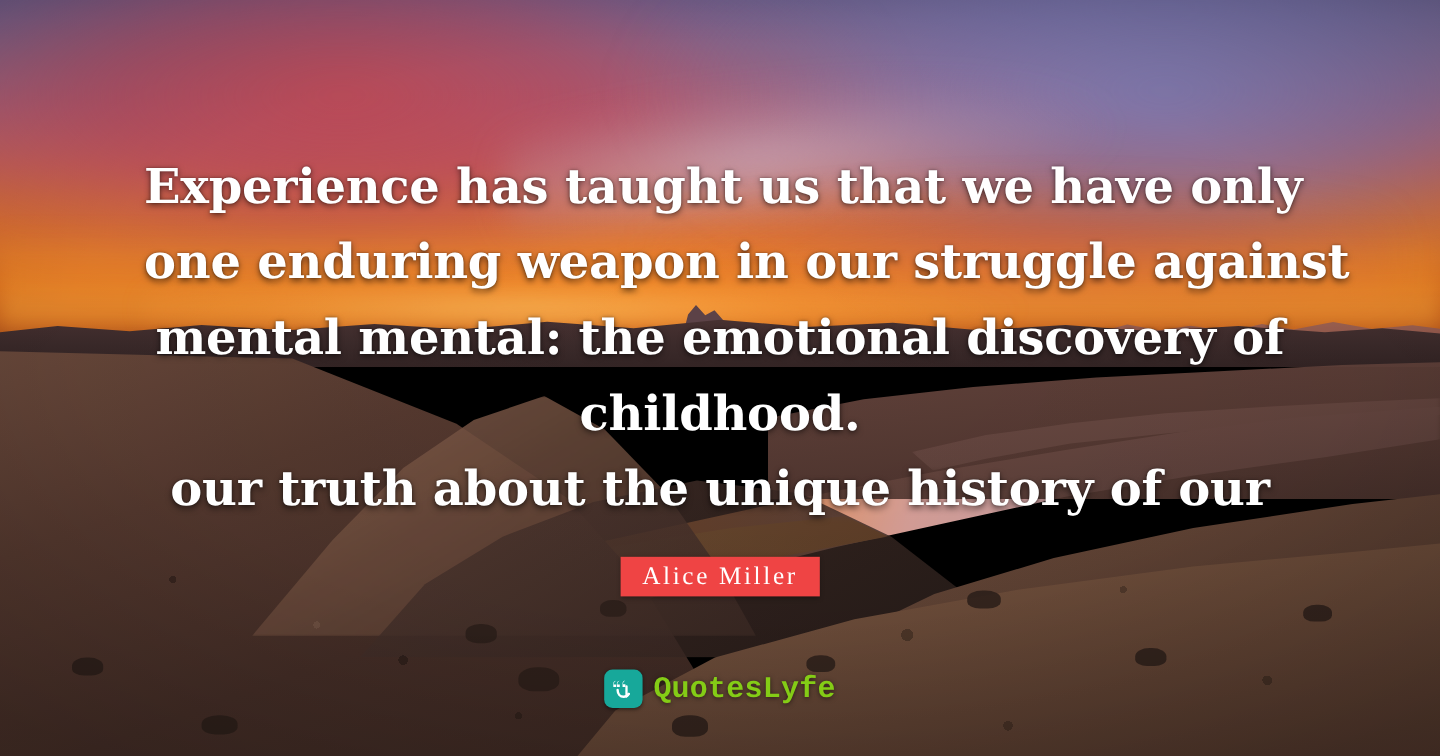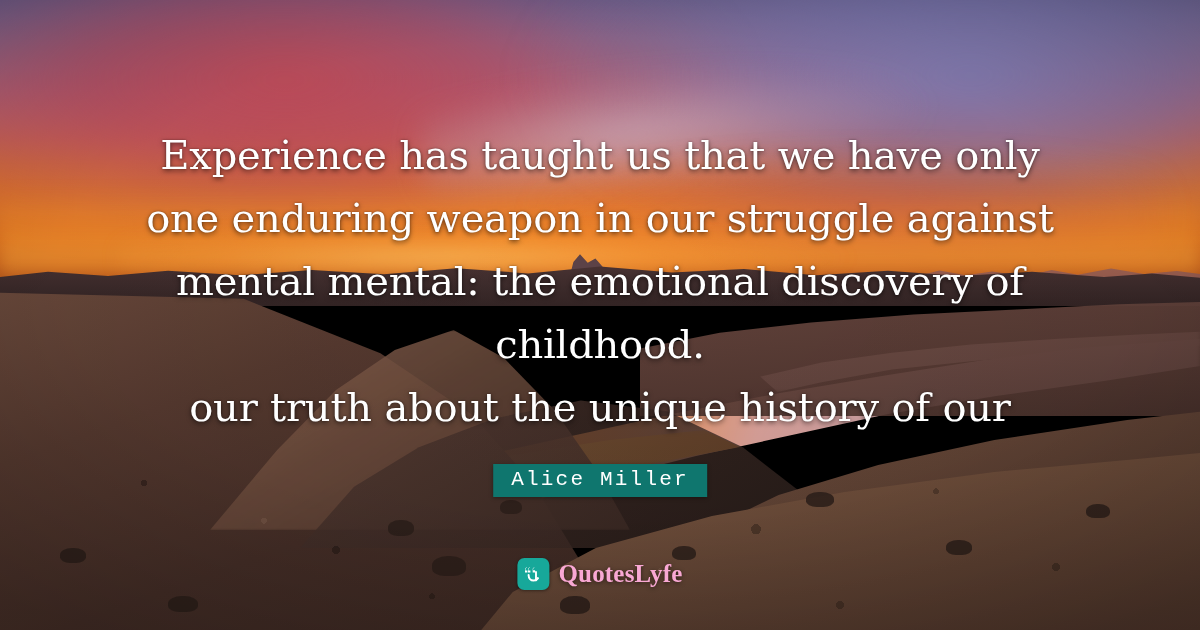--- a/index.html
+++ b/index.html
@@ -213,36 +213,36 @@
   }
 
   
   .content { position:absolute; inset:0; display:flex; flex-direction:column;
              align-items:center; }
 
   #quote-text {
     position:absolute; left:0; right:0; top:124px;
     text-align:center;
     font-family:"DejaVu Serif", serif;
-    font-weight:400;
+    font-weight:700;
     font-size:40px;
     line-height:63px;
     color:#ffffff;
     letter-spacing:-0.2px;
     text-shadow:0 2px 5px rgba(0,0,0,0.55), 0 0 2px rgba(0,0,0,0.35);
     padding:0 120px;
   }
   #quote-text .qline { display:block; white-space:nowrap; }
 
   #author-badge {
     position:absolute; left:50%; transform:translateX(-50%);
     top:464px;
-    background:#0f766e;
+    background:#ef4444;
     padding:4px 18px 5px 18px;
-    font-family:Liberation Mono, monospace;
+    font-family:Liberation Serif, serif;
     font-weight:400;
     font-size:21px;
     line-height:24px;
     color:#ffffff;
     letter-spacing:2.2px;
     white-space:nowrap;
     box-shadow:0 1px 4px rgba(0,0,0,0.35);
   }
 
   #brand {
@@ -250,24 +250,24 @@
     top:558px;
     display:flex; align-items:center; gap:9px;
   }
   #brand-icon {
     width:32px; height:32px; border-radius:7px;
     background:#17a89a;
     display:flex; align-items:center; justify-content:center;
     box-shadow:0 1px 3px rgba(0,0,0,0.4);
   }
   #brand-name {
-    font-family:Liberation Serif, serif;
+    font-family:Liberation Mono, monospace;
     font-weight:700;
     font-size:25px;
-    color:#f9a8d4;
+    color:#84cc16;
     letter-spacing:0.2px;
     text-shadow:0 1px 4px rgba(0,0,0,0.55);
   }
 </style>
 </head>
 <body>
 
 <div id="card">
 
   <div class="scene">

